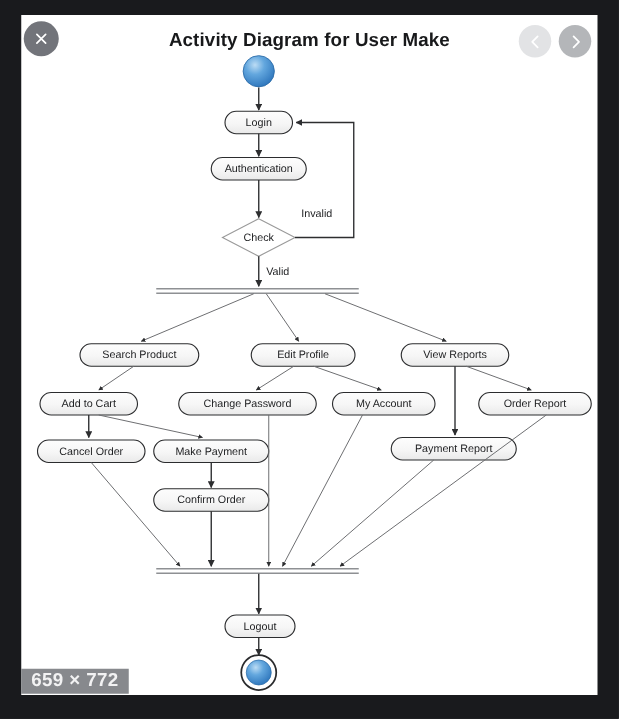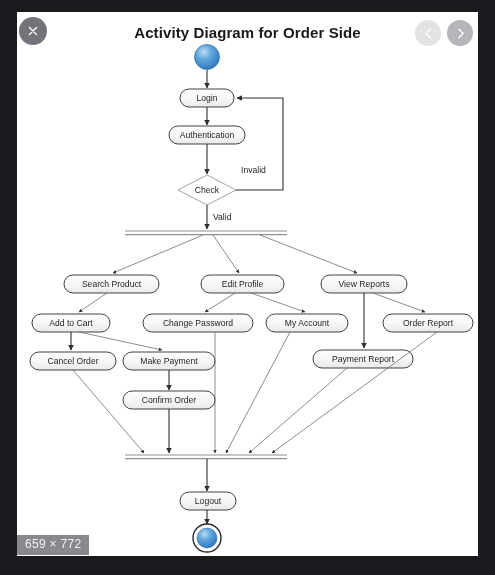--- a/index.html
+++ b/index.html
@@ -60,23 +60,24 @@
     background: #b4b6b9;
   }
   #close-btn svg { width: 14px; height: 14px; }
   #prev-btn svg, #next-btn svg { width: 13px; height: 13px; }
   #size-badge {
     position: absolute;
     left: 17px; top: 535px;
     padding: 3px 8px 4px 8px;
     background: rgba(125,127,131,0.92);
     color: #f2f2f3;
-    font-size: 12px;
+    font-size: 15px;
     letter-spacing: 0.3px;
     line-height: 13px;
+    font-weight: bold;
   }
   text.nodelabel {
     font-family: "Liberation Sans", sans-serif;
     font-size: 8.6px;
     fill: #1d1e20;
     text-anchor: middle;
     dominant-baseline: middle;
   }
   text.guardlabel {
     font-family: "Liberation Sans", sans-serif;
@@ -91,21 +92,21 @@
   .flow-thin { stroke: #6e6f72; stroke-width: 0.8; fill: none; }
   .barline { stroke: #8e9093; stroke-width: 1.1; fill: none; }
 </style>
 </head>
 <body>
 
 <div id="viewer">
 
   <div id="paper">
 
-    <div id="title">Activity Diagram for Order Side</div>
+    <div id="title">Activity Diagram for User Make</div>
 
     <svg id="svg-stage" viewBox="0 0 461 544">
       <defs>
         <linearGradient id="boxgrad" x1="0" y1="0" x2="0" y2="1">
           <stop offset="0%" stop-color="#fdfdfd"></stop>
           <stop offset="55%" stop-color="#f6f6f6"></stop>
           <stop offset="100%" stop-color="#e9e9e9"></stop>
         </linearGradient>
         <radialGradient id="ballgrad" cx="38%" cy="30%" r="72%">
           <stop offset="0%" stop-color="#bcdcf4"></stop>

